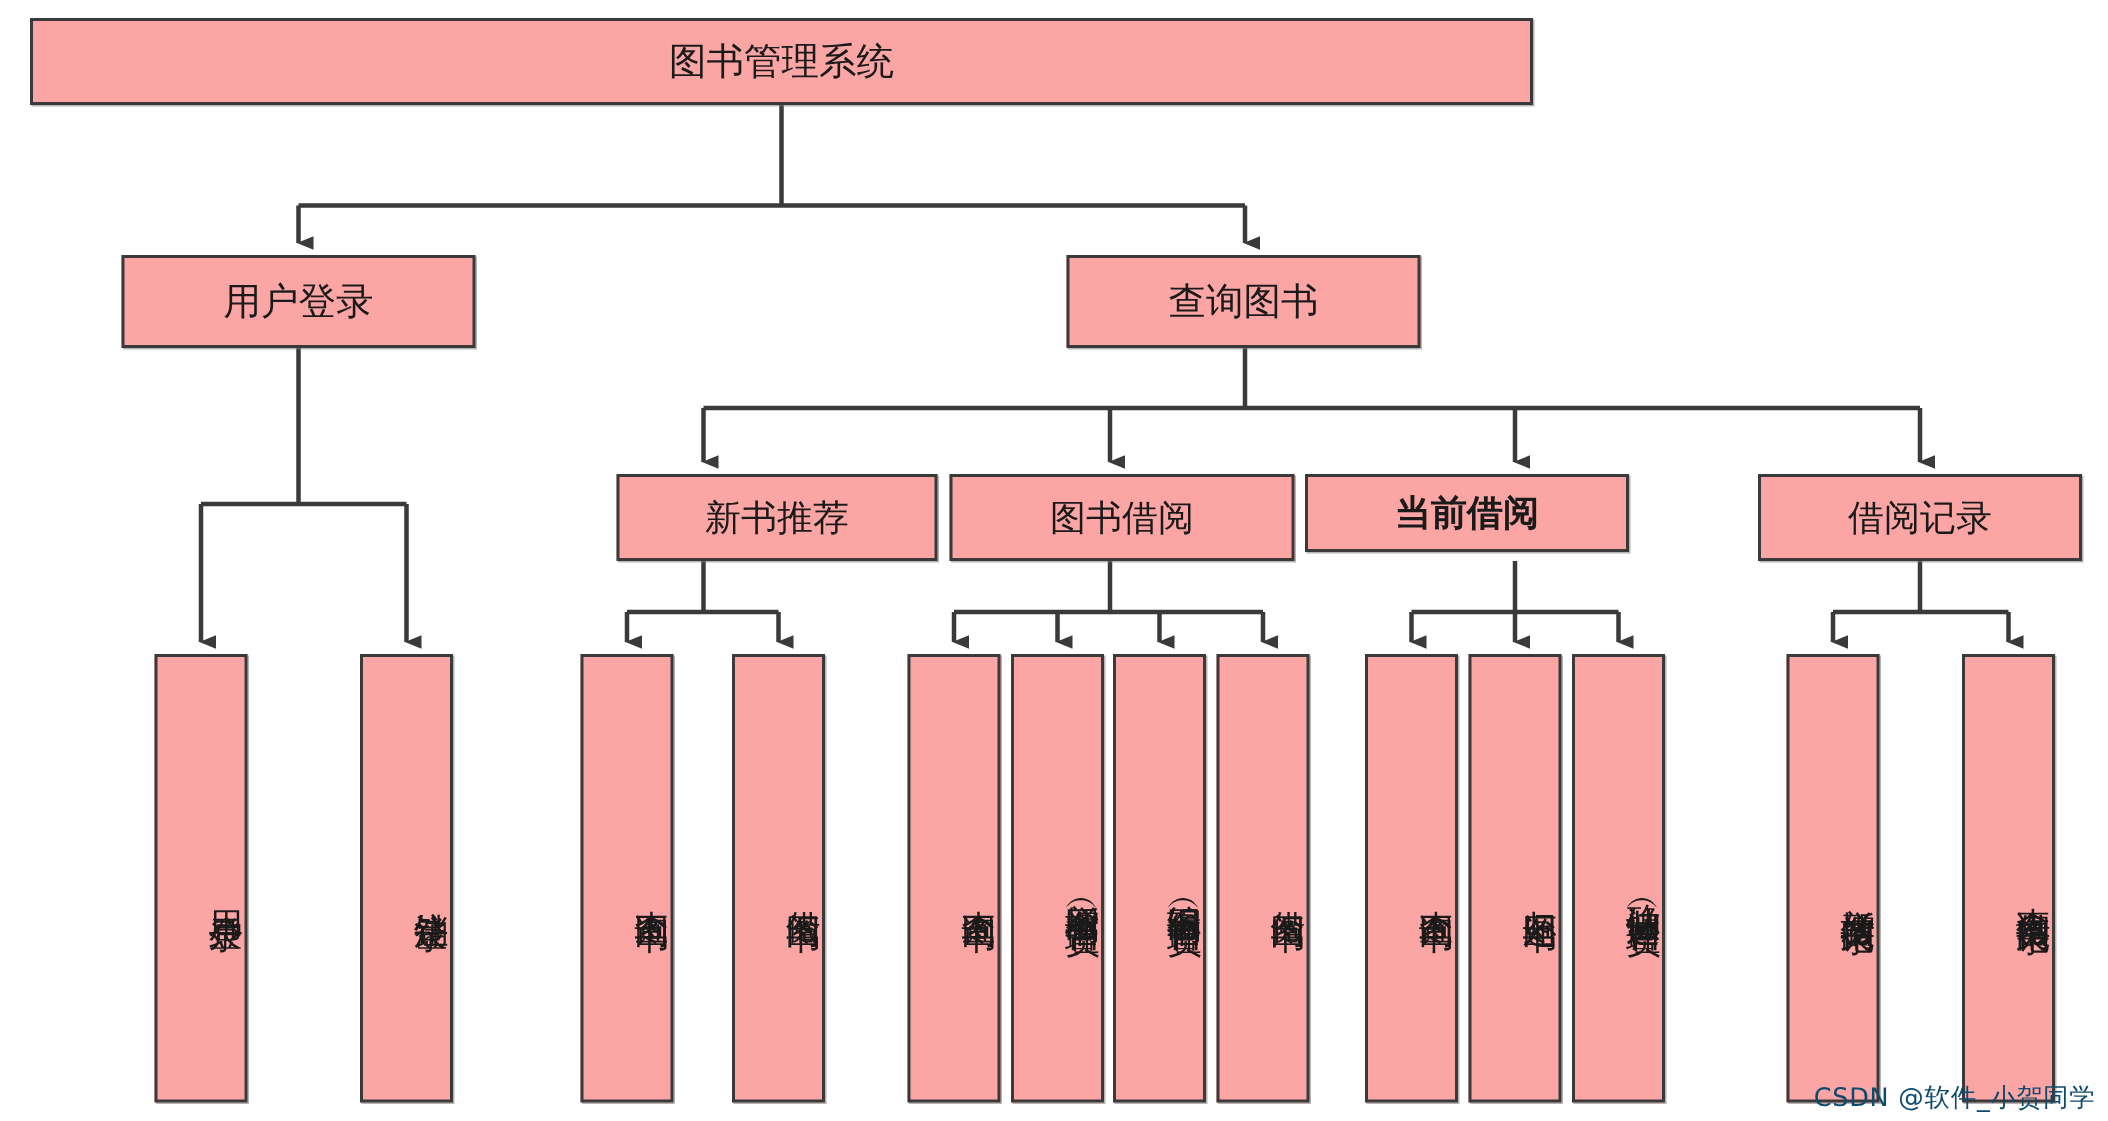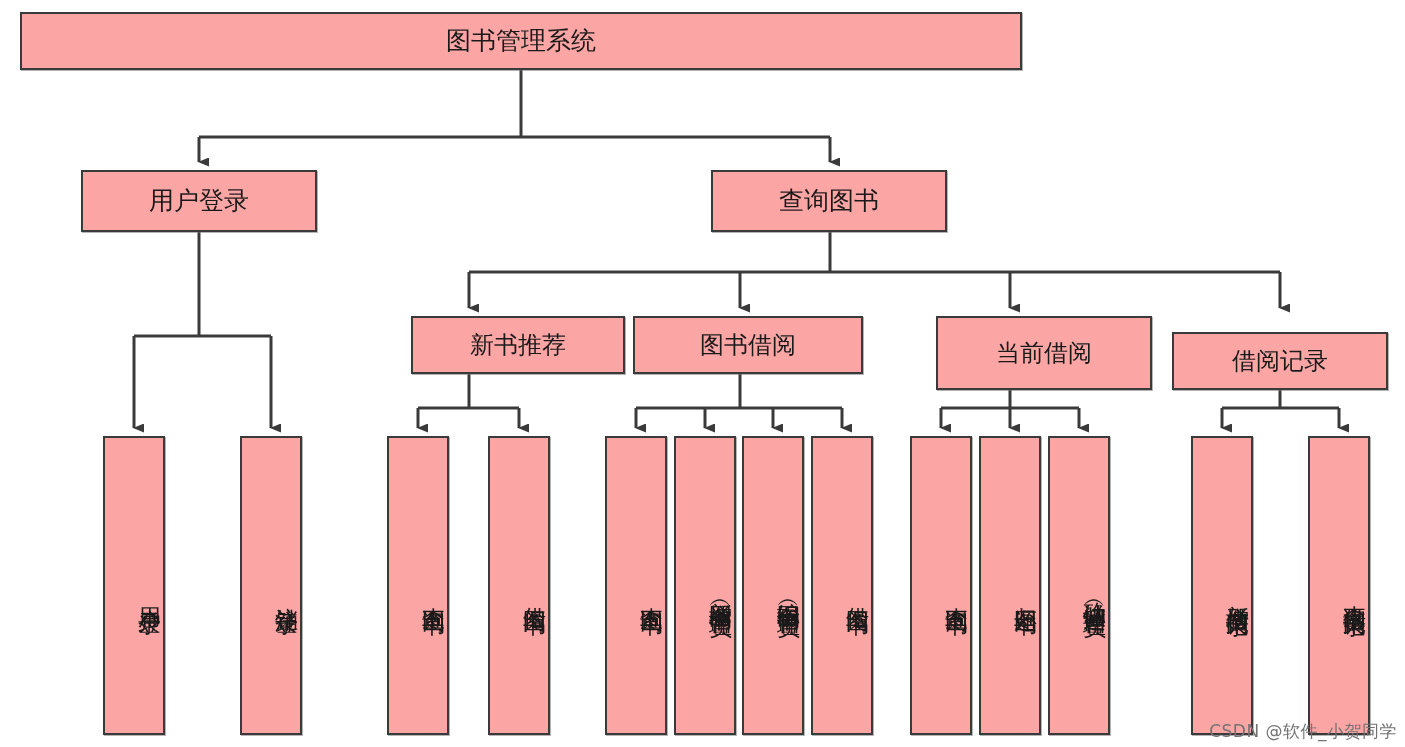--- a/index.html
+++ b/index.html
@@ -55,21 +55,21 @@
   }
   .leaf-node .node-label {
     writing-mode: vertical-rl;
     text-orientation: upright;
   }
   #watermark {
     position: absolute;
     right: 8px;
     bottom: 4px;
     font-size: 17px;
-    color: #737373;
+    color: #0c4a6e;
     white-space: nowrap;
     letter-spacing: 0.5px;
     pointer-events: none;
   }
 </style>
 </head>
 <body>
 
 <div id="diagram-root">
 
@@ -136,25 +136,25 @@
   </div>
 
   <div class="node level3-node" style="left:363px; top:316px; width:214px; height:58px;margin-left:48px;">
     <span class="node-label">新书推荐</span>
   </div>
 
   <div class="node level3-node" style="left:633px; top:316px; width:230px; height:58px;">
     <span class="node-label">图书借阅</span>
   </div>
 
-  <div class="node level3-node" style="left:936px; top:316px; width:216px; height:74px;">
+  <div class="node level3-node" style="left:870px; top:316px; width:216px; height:52px;font-weight:bold;">
     <span class="node-label">当前借阅</span>
   </div>
 
-  <div class="node level3-node" style="left:1172px; top:332px; width:216px; height:58px;">
+  <div class="node level3-node" style="left:1172px; top:316px; width:216px; height:58px;">
     <span class="node-label">借阅记录</span>
   </div>
 
   <div class="node leaf-node" style="left:103px; top:436px; width:62px; height:299px;">
     <span class="node-label">用户登录</span>
   </div>
 
   <div class="node leaf-node" style="left:240px; top:436px; width:62px; height:299px;">
     <span class="node-label">注销登录</span>
   </div>

